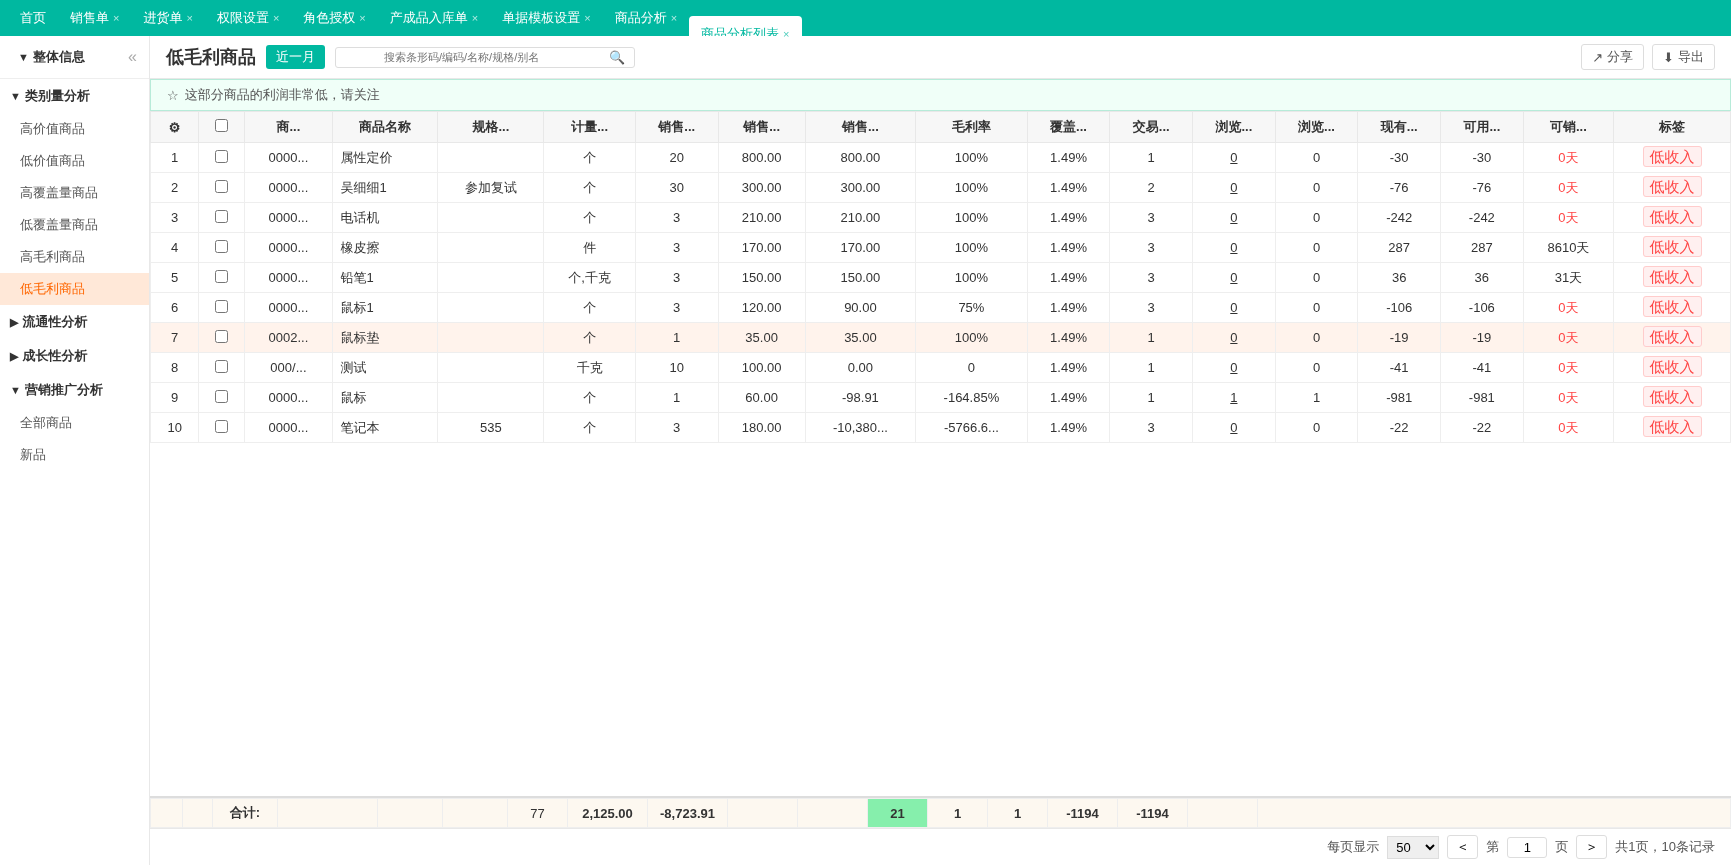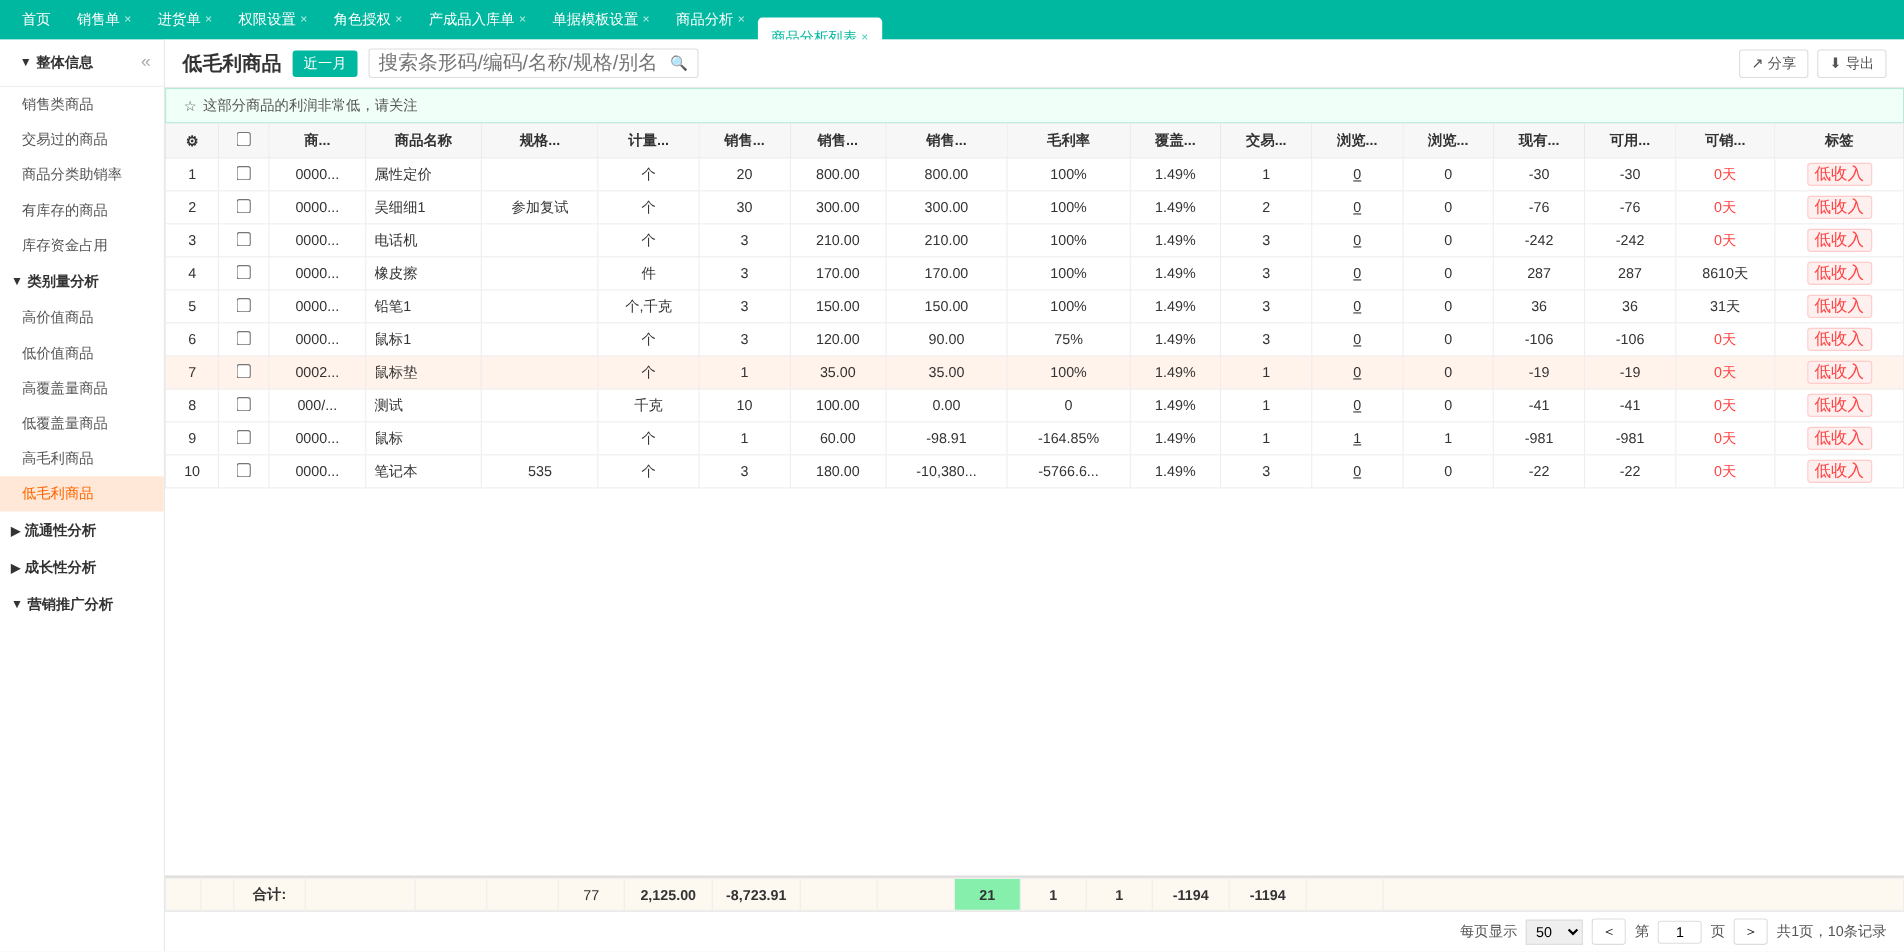--- a/index.html
+++ b/index.html
@@ -96,23 +96,24 @@
       border: 1px solid #ddd;
       border-radius: 3px;
       padding: 2px 8px;
       background: #fff;
       flex: 1;
       max-width: 300px;
     }
     .search-box input {
       border: none;
       outline: none;
-      font-size: 18px;
+      font-size: 11px;
       width: 100%;
       color: #999;
+      margin-left: 40px;
     }
     .search-icon-btn { cursor: pointer; color: #aaa; }
     .header-actions { margin-left: auto; display: flex; gap: 8px; }
     .action-btn {
       display: flex;
       align-items: center;
       gap: 4px;
       color: #555;
       cursor: pointer;
       font-size: 13px;
@@ -263,27 +264,20 @@
 <div class="main-layout">
 
   <div class="sidebar">
     <div style="display:flex;align-items:center;justify-content:space-between;padding:4px 8px;border-bottom:1px solid #eee;">
       <div class="sidebar-group-header">
         <span class="arrow">▼</span>
         <span>整体信息</span>
       </div>
       <span class="collapse-btn">«</span>
     </div>
-    <div>
-      <div class="sidebar-item"><span>销售类商品</span></div>
-      <div class="sidebar-item"><span>交易过的商品</span></div>
-      <div class="sidebar-item"><span>商品分类助销率</span></div>
-      <div class="sidebar-item"><span>有库存的商品</span></div>
-      <div class="sidebar-item"><span>库存资金占用</span></div>
-    </div>
     <div class="sidebar-group-header">
       <span class="arrow">▼</span>
       <span>类别量分析</span>
     </div>
     <div>
       <div class="sidebar-item"><span>高价值商品</span></div>
       <div class="sidebar-item"><span>低价值商品</span></div>
       <div class="sidebar-item"><span>高覆盖量商品</span></div>
       <div class="sidebar-item"><span>低覆盖量商品</span></div>
       <div class="sidebar-item"><span>高毛利商品</span></div>
@@ -293,20 +287,24 @@
       <span class="arrow">▶</span>
       <span>流通性分析</span>
     </div>
     <div class="sidebar-group-header">
       <span class="arrow">▶</span>
       <span>成长性分析</span>
     </div>
     <div class="sidebar-group-header">
       <span class="arrow">▼</span>
       <span>营销推广分析</span>
+    </div>
+    <div>
+      <div class="sidebar-item"><span>全部商品</span></div>
+      <div class="sidebar-item"><span>新品</span></div>
     </div>
   </div>
 
   <div class="content">
 
     <div class="content-header">
       <span class="page-title">低毛利商品</span>
       <button class="date-filter-btn">近一月</button>
       <div class="search-box">
         <input type="text" placeholder="搜索条形码/编码/名称/规格/别名" style="">

